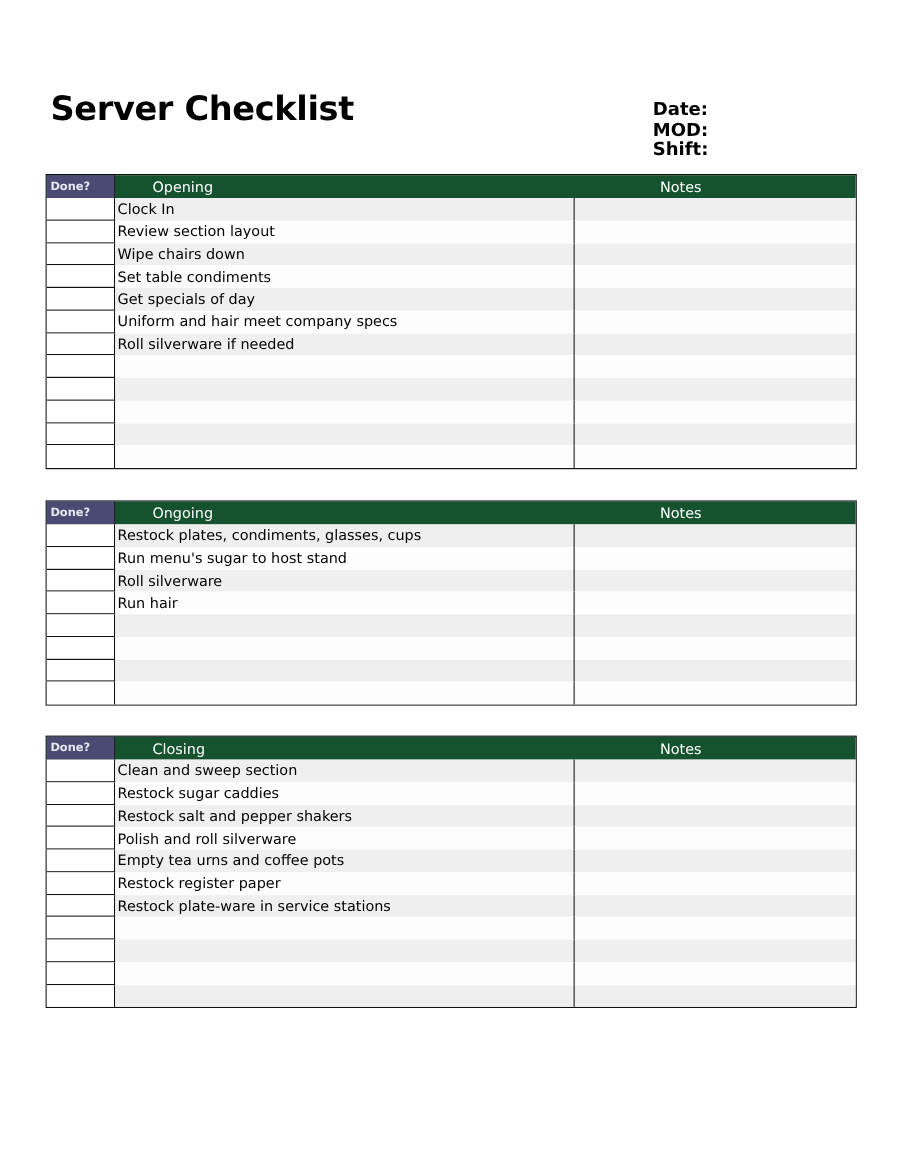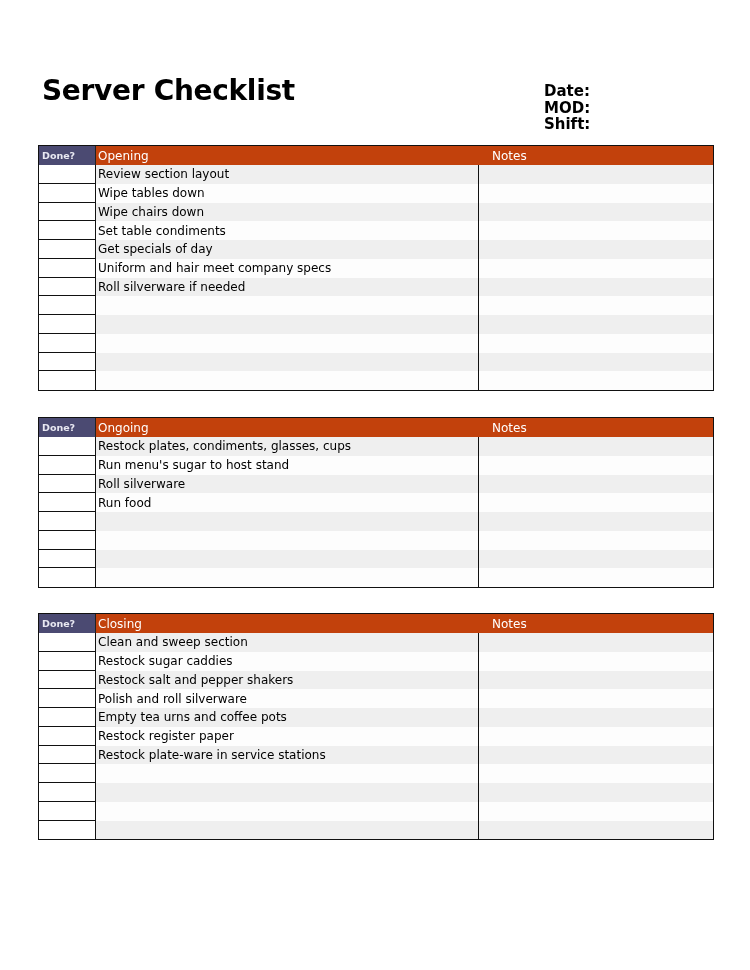--- a/index.html
+++ b/index.html
@@ -5,21 +5,21 @@
   html, body { margin:0; padding:0; background:#ffffff; }
   body { width:750px; height:970px; position:relative; overflow:hidden;
          font-family:"DejaVu Sans", sans-serif; color:#000; }
   .title { position:absolute; left:42px; top:74px; font-size:28px; font-weight:bold;
            font-family:"DejaVu Sans", sans-serif; letter-spacing:-0.3px; }
   .meta { position:absolute; left:544px; top:83px; font-size:15px; font-weight:bold;
           line-height:16.5px; }
   .meta div { height:16.5px; }
   .section { position:absolute; left:38px; width:676px; border:1.5px solid #111;
              box-sizing:border-box; }
-  .hdr { display:flex; height:19px; background:#c2410c; color:#fff; font-size:12px; }
+  .hdr { display:flex; height:19px; background:#14532d; color:#fff; font-size:12px;gap:29px; }
   .hdr .done { width:57px; background:#4b4a72; font-size:9.5px; font-weight:bold;
                color:#e8e8f2; display:flex; align-items:center; padding-left:3px;
                box-sizing:border-box; border-right:1.5px solid #222; }
   .hdr .task { width:383px; padding-left:2px; display:flex; align-items:center; box-sizing:border-box; }
   .hdr .notes { flex:1; padding-left:3px; display:flex; align-items:center; box-sizing:border-box;margin-left:10px; }
   .row { display:flex; height:18.75px; font-size:12px; }
   .row .chk { width:57px; box-sizing:border-box; border-right:1.5px solid #111;
               border-bottom:1.5px solid #111; background:#fff; }
   .row:last-child .chk { border-bottom:none; }
   .row .task { width:383px; box-sizing:border-box; border-right:1.5px solid #111;
@@ -40,26 +40,26 @@
 </div>
 
 <div class="section" id="sec0" style="top:145px;">
     <div class="hdr">
       <div class="done">Done?</div>
       <div class="task">Opening</div>
       <div class="notes">Notes</div>
     </div>
     <div class="row">
       <div class="chk"></div>
+      <div class="task">Clock In</div>
+      <div class="note"></div>
+    </div>
+    <div class="row">
+      <div class="chk"></div>
       <div class="task">Review section layout</div>
-      <div class="note"></div>
-    </div>
-    <div class="row">
-      <div class="chk"></div>
-      <div class="task">Wipe tables down</div>
       <div class="note"></div>
     </div>
     <div class="row">
       <div class="chk"></div>
       <div class="task">Wipe chairs down</div>
       <div class="note"></div>
     </div>
     <div class="row">
       <div class="chk"></div>
       <div class="task">Set table condiments</div>
@@ -122,21 +122,21 @@
       <div class="task">Run menu's sugar to host stand</div>
       <div class="note"></div>
     </div>
     <div class="row">
       <div class="chk"></div>
       <div class="task">Roll silverware</div>
       <div class="note"></div>
     </div>
     <div class="row">
       <div class="chk"></div>
-      <div class="task">Run food</div>
+      <div class="task">Run hair</div>
       <div class="note"></div>
     </div>
     <div class="row">
       <div class="chk"></div>
       <div class="task"></div>
       <div class="note"></div>
     </div>
     <div class="row">
       <div class="chk"></div>
       <div class="task"></div>

